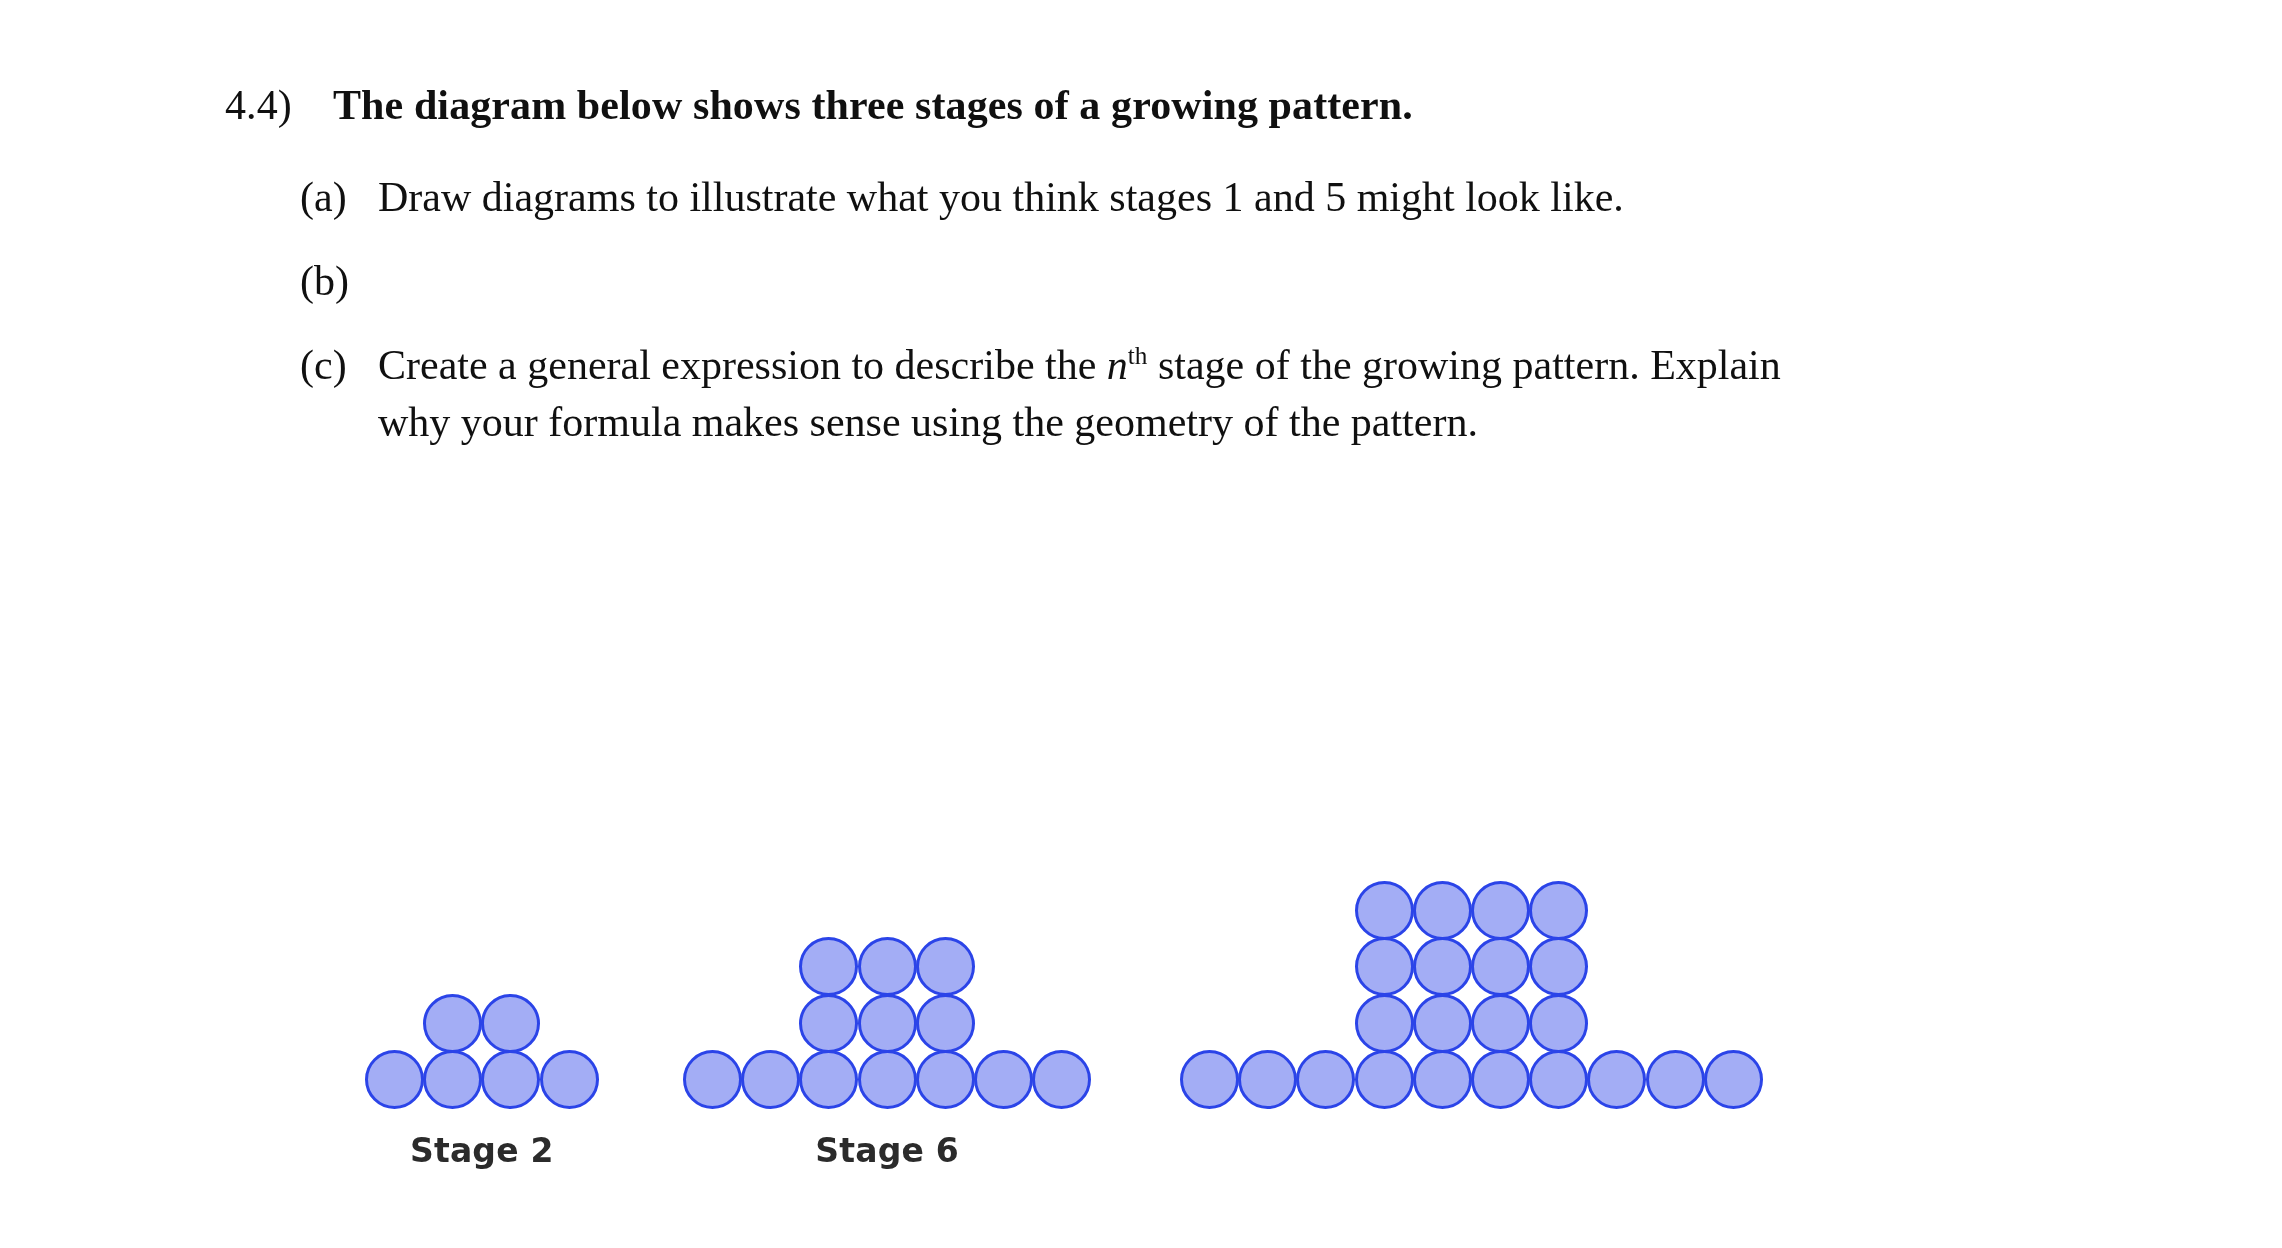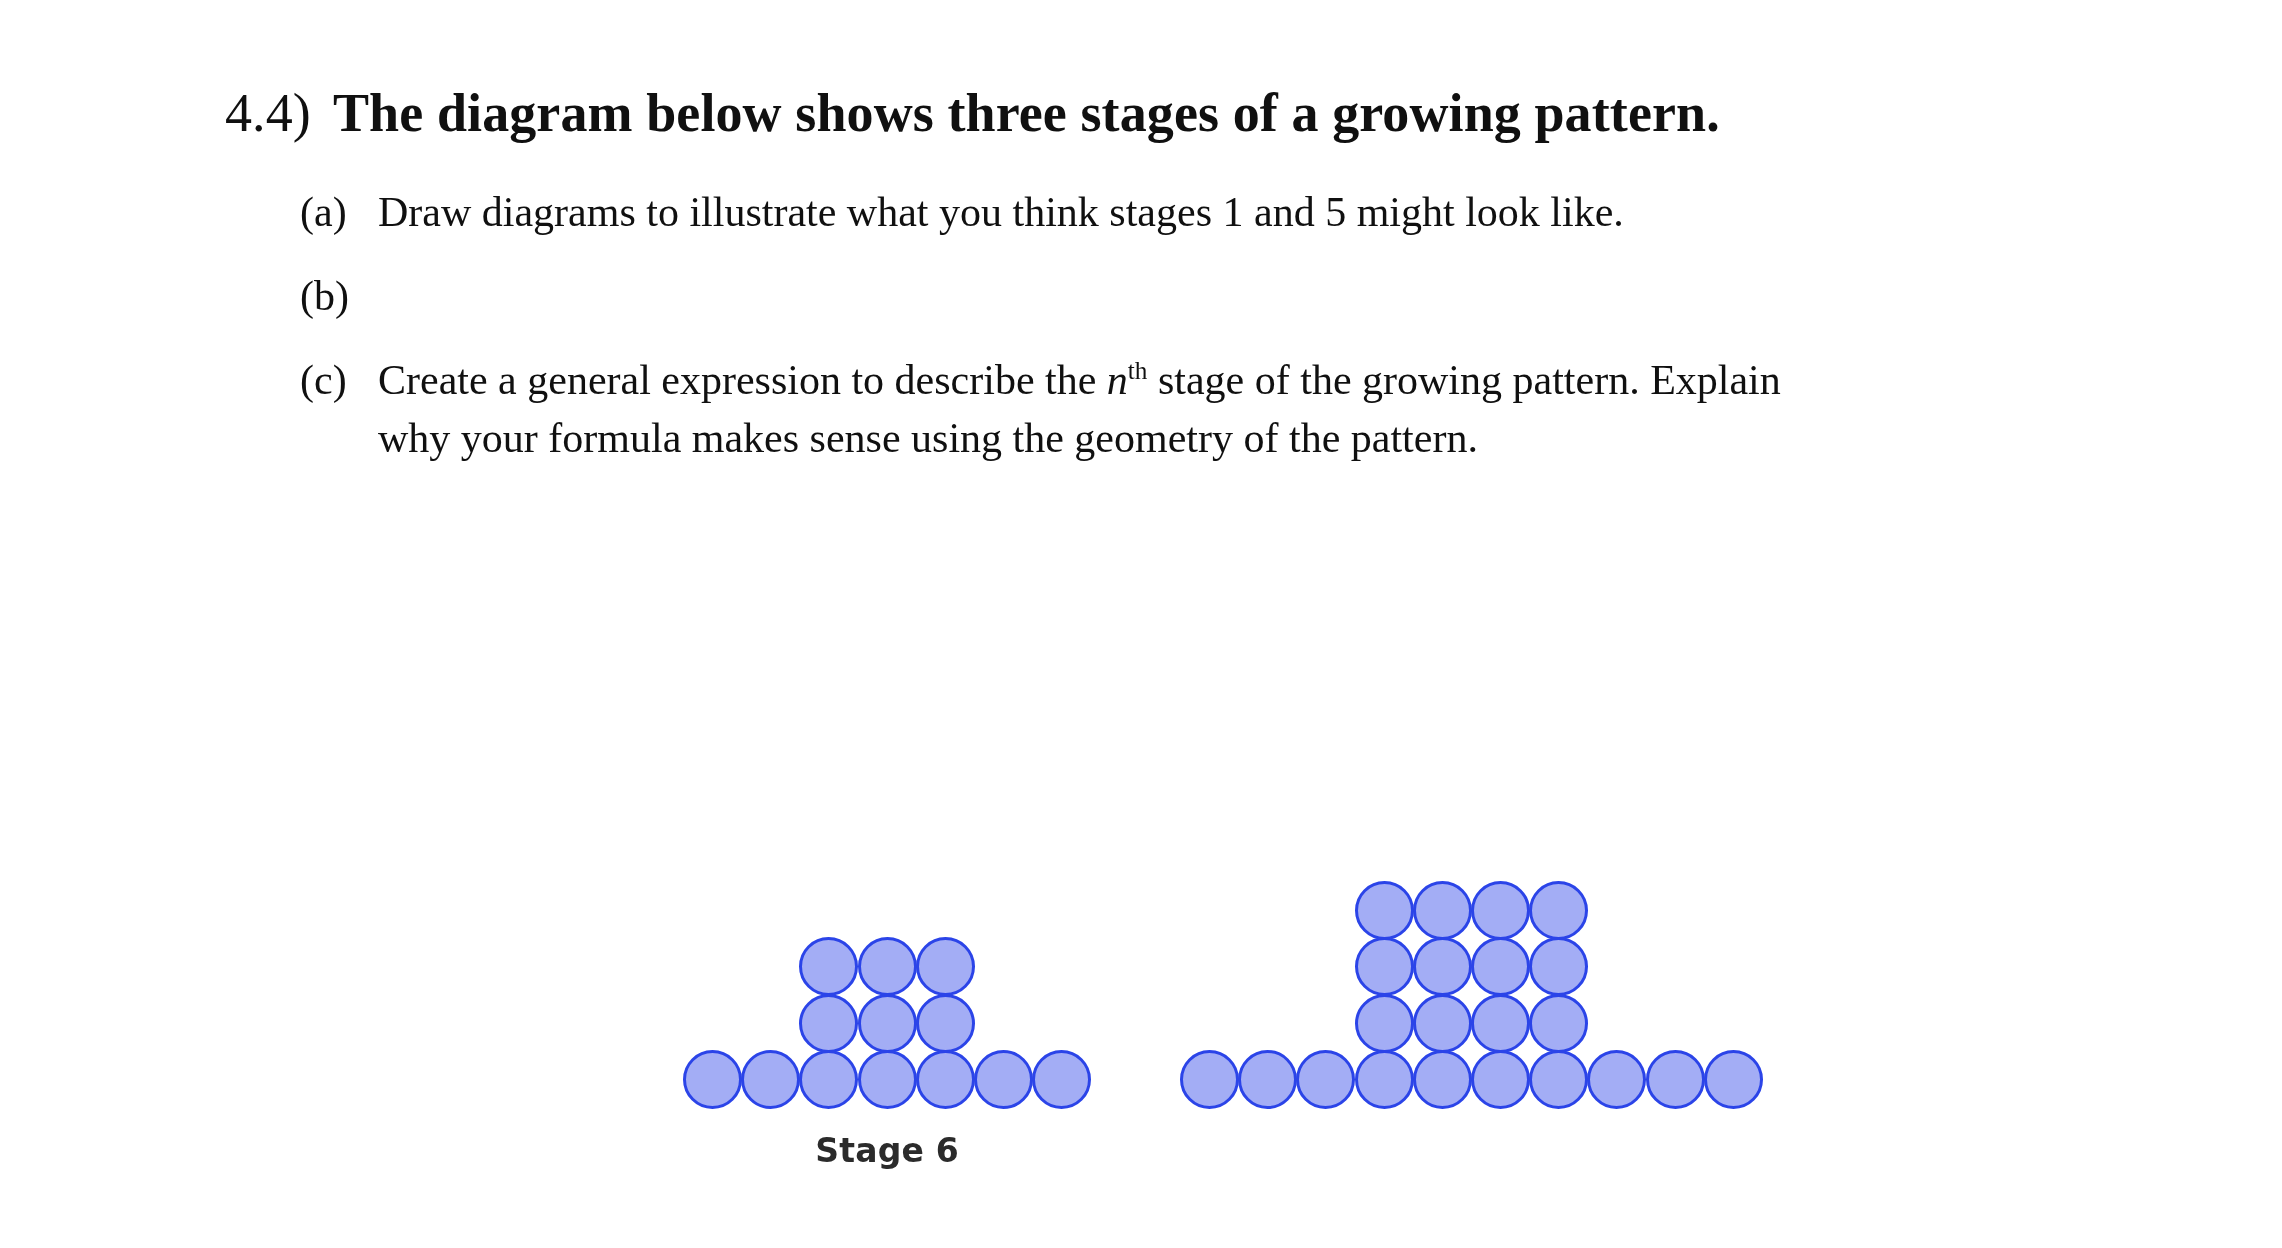--- a/index.html
+++ b/index.html
@@ -20,21 +20,21 @@
   #question-block {
     position: absolute;
     left: 225px;
     top: 78px;
     width: 1620px;
   }
 
   .q-title {
     display: flex;
     align-items: baseline;
-    font-size: 54px;
+    font-size: 42px;
     line-height: 1.30;
     letter-spacing: 0.1px;
   }
   .q-title .q-num {
     flex: 0 0 auto;
     width: 108px;
   }
   .q-title .q-text {
     flex: 1 1 auto;
     font-weight: bold;
@@ -134,20 +134,31 @@
     <div class="sub-item wide">
       <span class="marker">(c)</span>
       <span class="body"><span>Create a general expression to describe the </span><span class="ital">n</span><sup class="ord">th</sup><span> stage of the growing pattern. Explain why your formula makes sense using the geometry of the pattern.</span></span>
     </div>
 
   </div>
 </div>
 
 <div id="pattern-figure">
 
+  <div class="stage-group" id="stage-0" style="left: 365px; width: 233.6px;">
+    <div class="stage-canvas" style="width: 233.6px; height: 349px;">
+        <div class="dot" style="left: 0px; top: 290px;"></div>
+        <div class="dot" style="left: 58.2px; top: 290px;"></div>
+        <div class="dot" style="left: 116.4px; top: 290px;"></div>
+        <div class="dot" style="left: 174.6px; top: 290px;"></div>
+        <div class="dot" style="left: 58.2px; top: 233.5px;"></div>
+        <div class="dot" style="left: 116.4px; top: 233.5px;"></div>
+      </div>
+    <div class="stage-label" style="top: 371px;">Stage 2</div>
+  </div>
 
   <div class="stage-group" id="stage-1" style="left: 683px; width: 408.2px;">
     <div class="stage-canvas" style="width: 408.2px; height: 349px;">
         <div class="dot" style="left: 0px; top: 290px;"></div>
         <div class="dot" style="left: 58.2px; top: 290px;"></div>
         <div class="dot" style="left: 116.4px; top: 290px;"></div>
         <div class="dot" style="left: 174.6px; top: 290px;"></div>
         <div class="dot" style="left: 232.8px; top: 290px;"></div>
         <div class="dot" style="left: 291px; top: 290px;"></div>
         <div class="dot" style="left: 349.2px; top: 290px;"></div>

